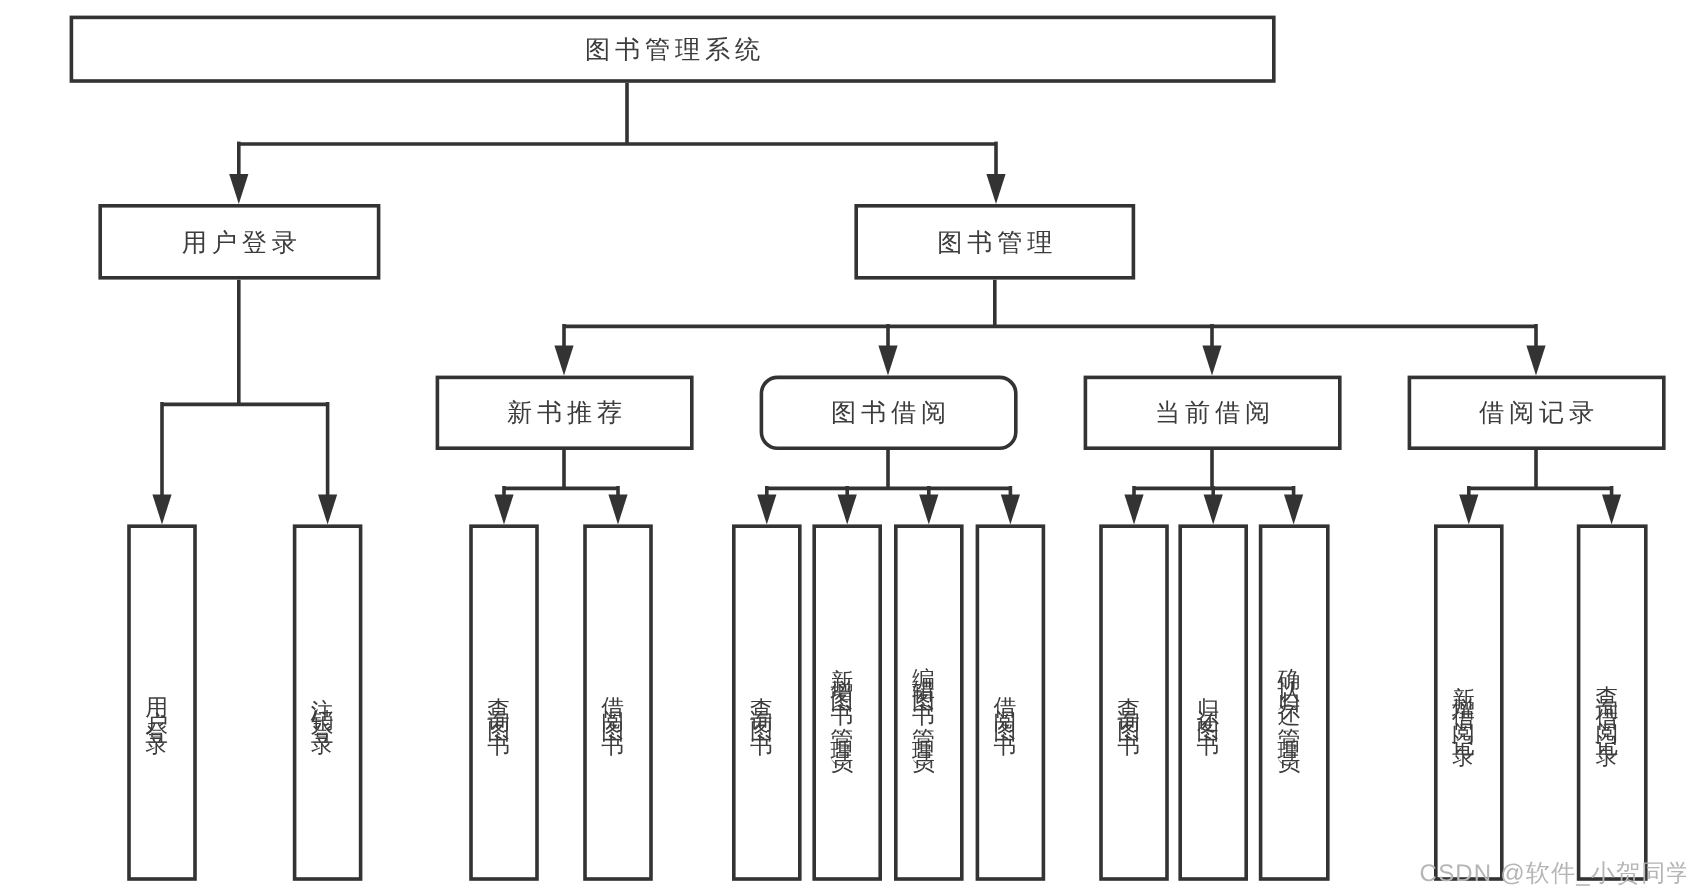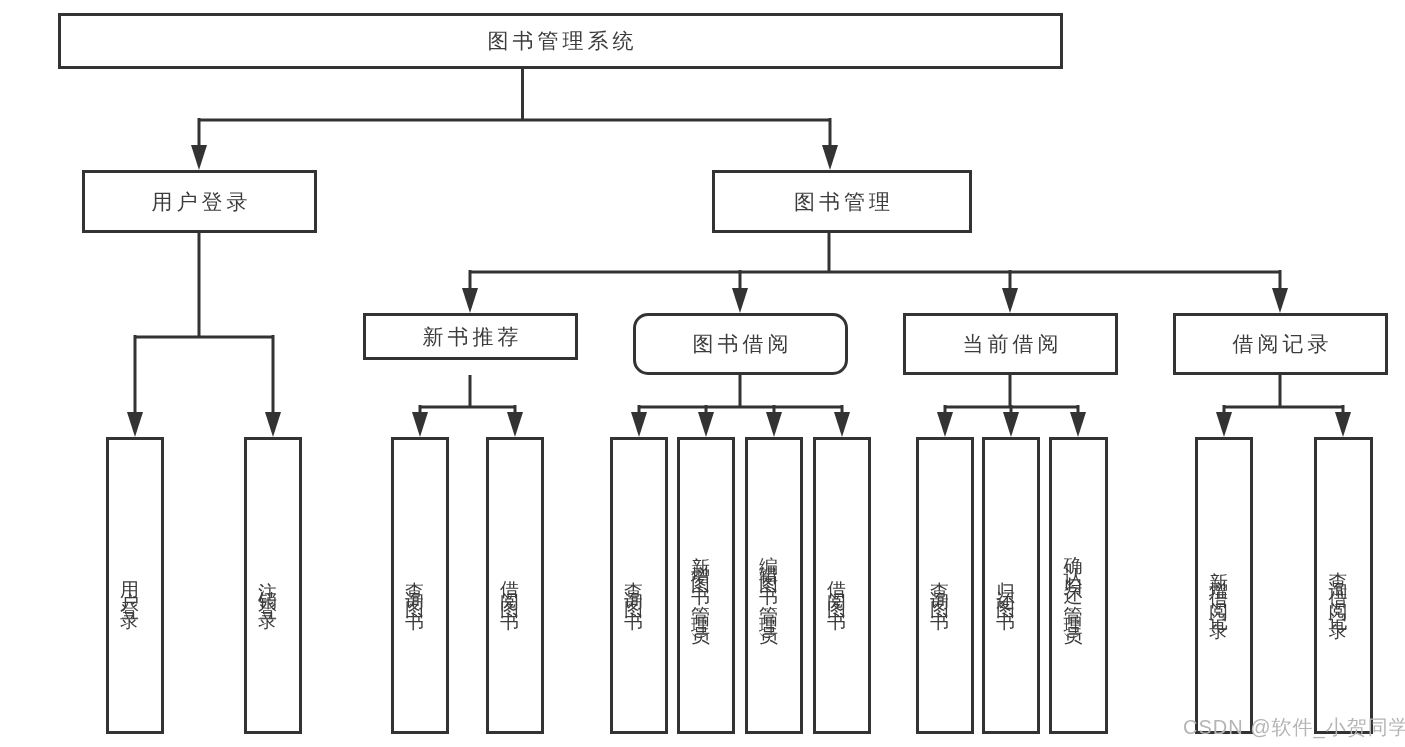--- a/index.html
+++ b/index.html
@@ -130,23 +130,23 @@
     <path d="M1224 407 H1343"></path>
     <path d="M1224 405 V414"></path>
     <path d="M1343 405 V414"></path>
     <polygon points="1216,412 1232,412 1224,437"></polygon>
     <polygon points="1335,412 1351,412 1343,437"></polygon>
   </svg>
 
   <div class="node hnode" style="left:20px; top:13px; width:1005px; height:56px;margin-left:38px;">图书管理系统</div>
 
   <div class="node hnode" style="left:82px; top:170px; width:235px; height:63px;">用户登录</div>
-  <div class="node hnode" style="left:712px; top:170px; width:260px; height:63px;">图书管理</div>
+  <div class="node hnode" style="left:712px; top:170px; width:234px; height:63px;">图书管理</div>
 
-  <div class="node hnode" style="left:363px; top:313px; width:215px; height:47px;">新书推荐</div>
+  <div class="node hnode" style="left:363px; top:313px; width:215px; height:62px;">新书推荐</div>
   <div class="node hnode" style="left:633px; top:313px; width:215px; height:62px;border-radius:15px;">图书借阅</div>
   <div class="node hnode" style="left:903px; top:313px; width:215px; height:62px;">当前借阅</div>
   <div class="node hnode" style="left:1173px; top:313px; width:215px; height:62px;">借阅记录</div>
 
   <div class="node vnode" style="left:106px; top:437px; width:58px; height:297px;">
     <span>用户登录</span>
   </div>
   <div class="node vnode" style="left:244px; top:437px; width:58px; height:297px;">
     <span>注销登录</span>
   </div>

